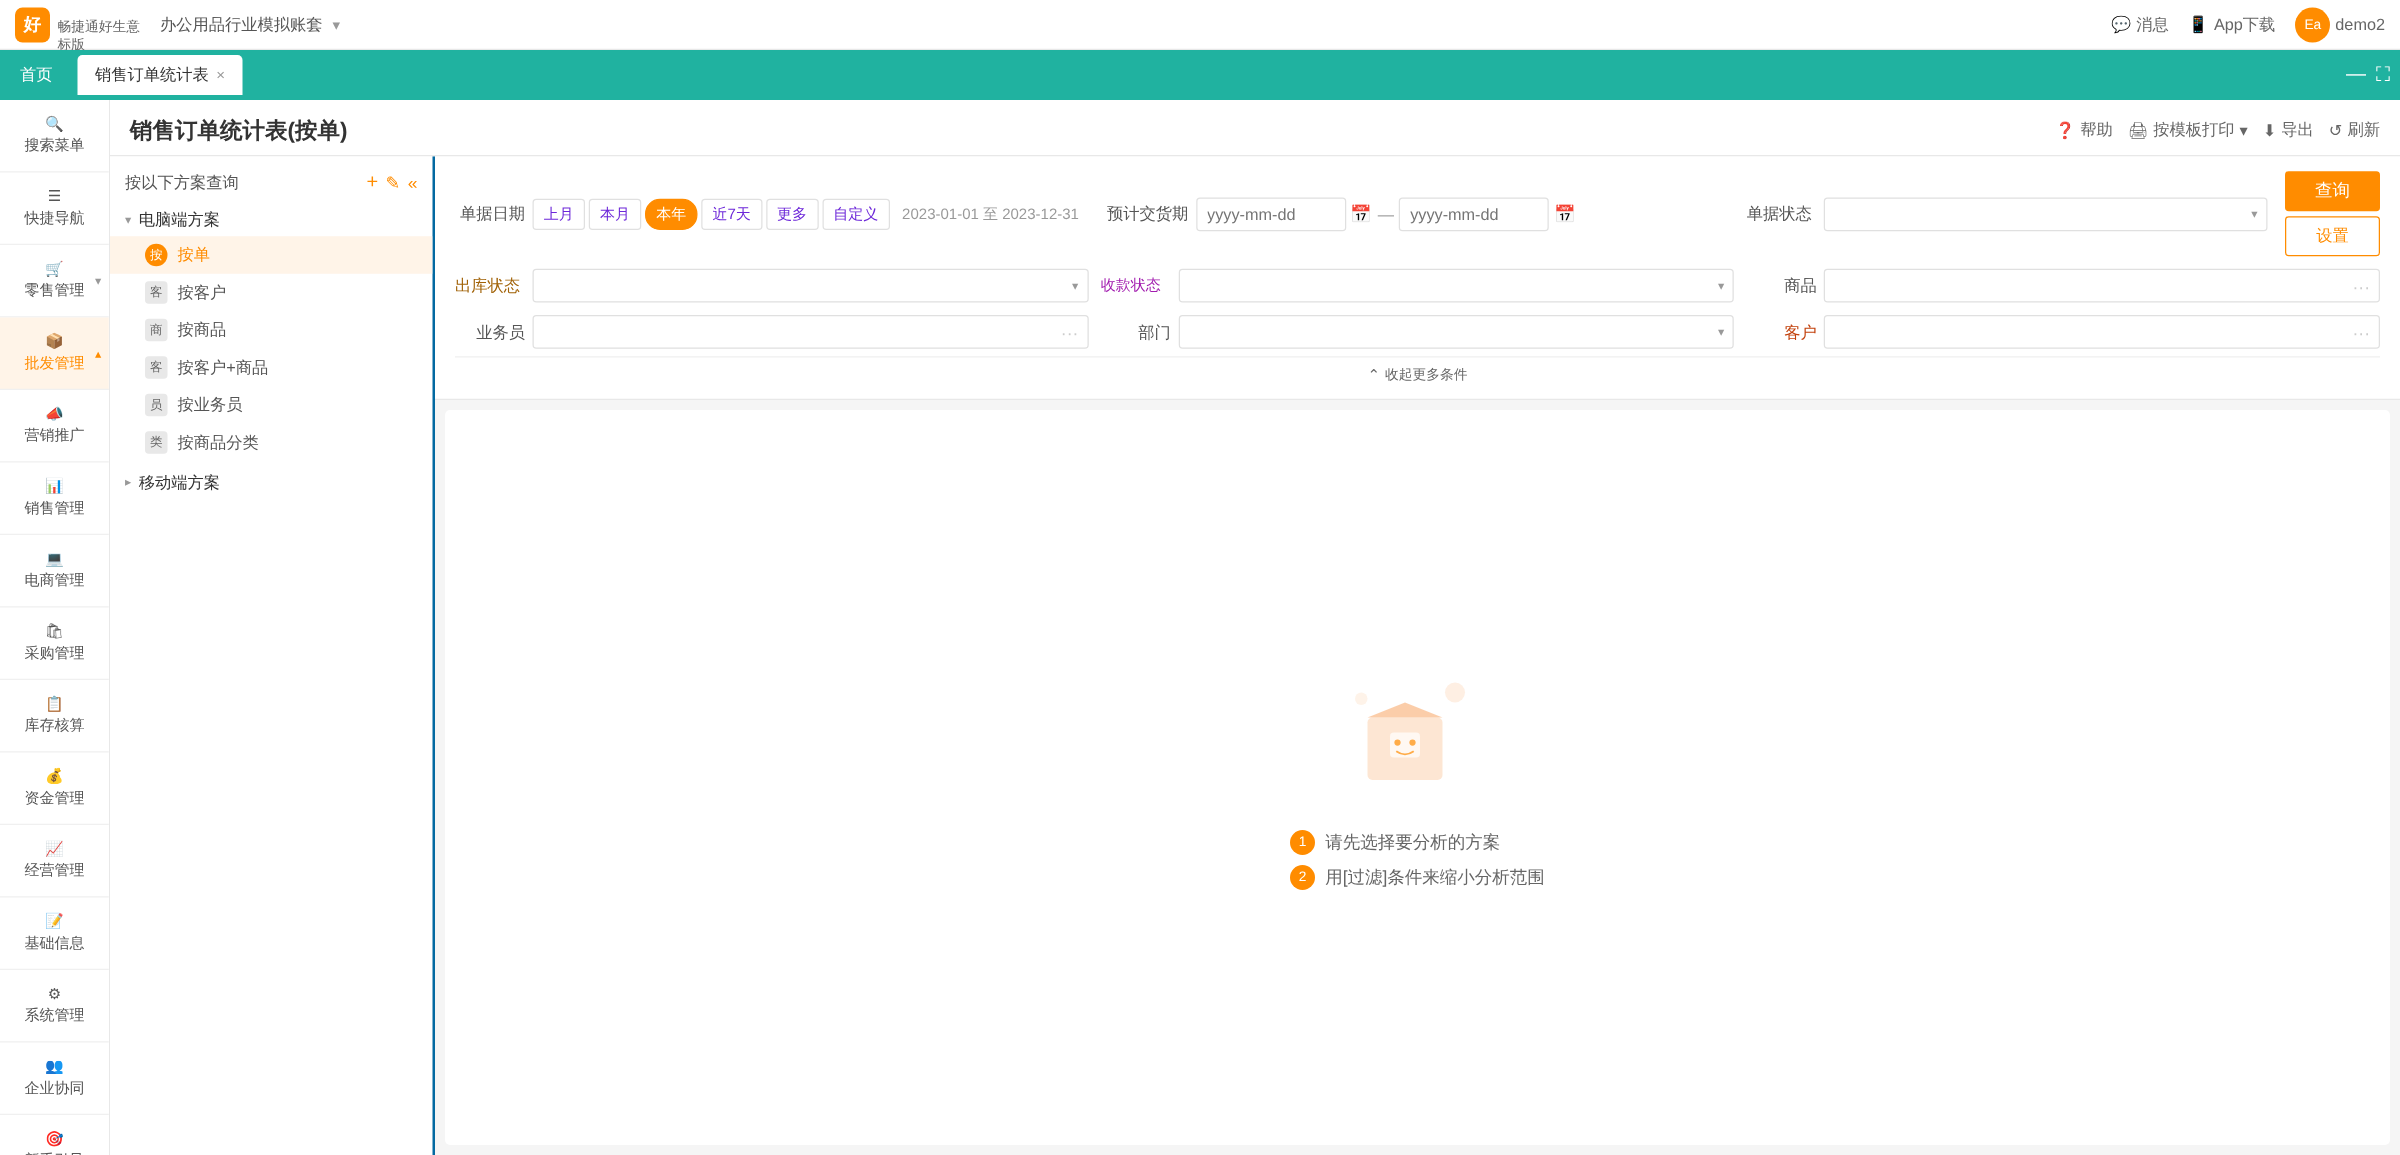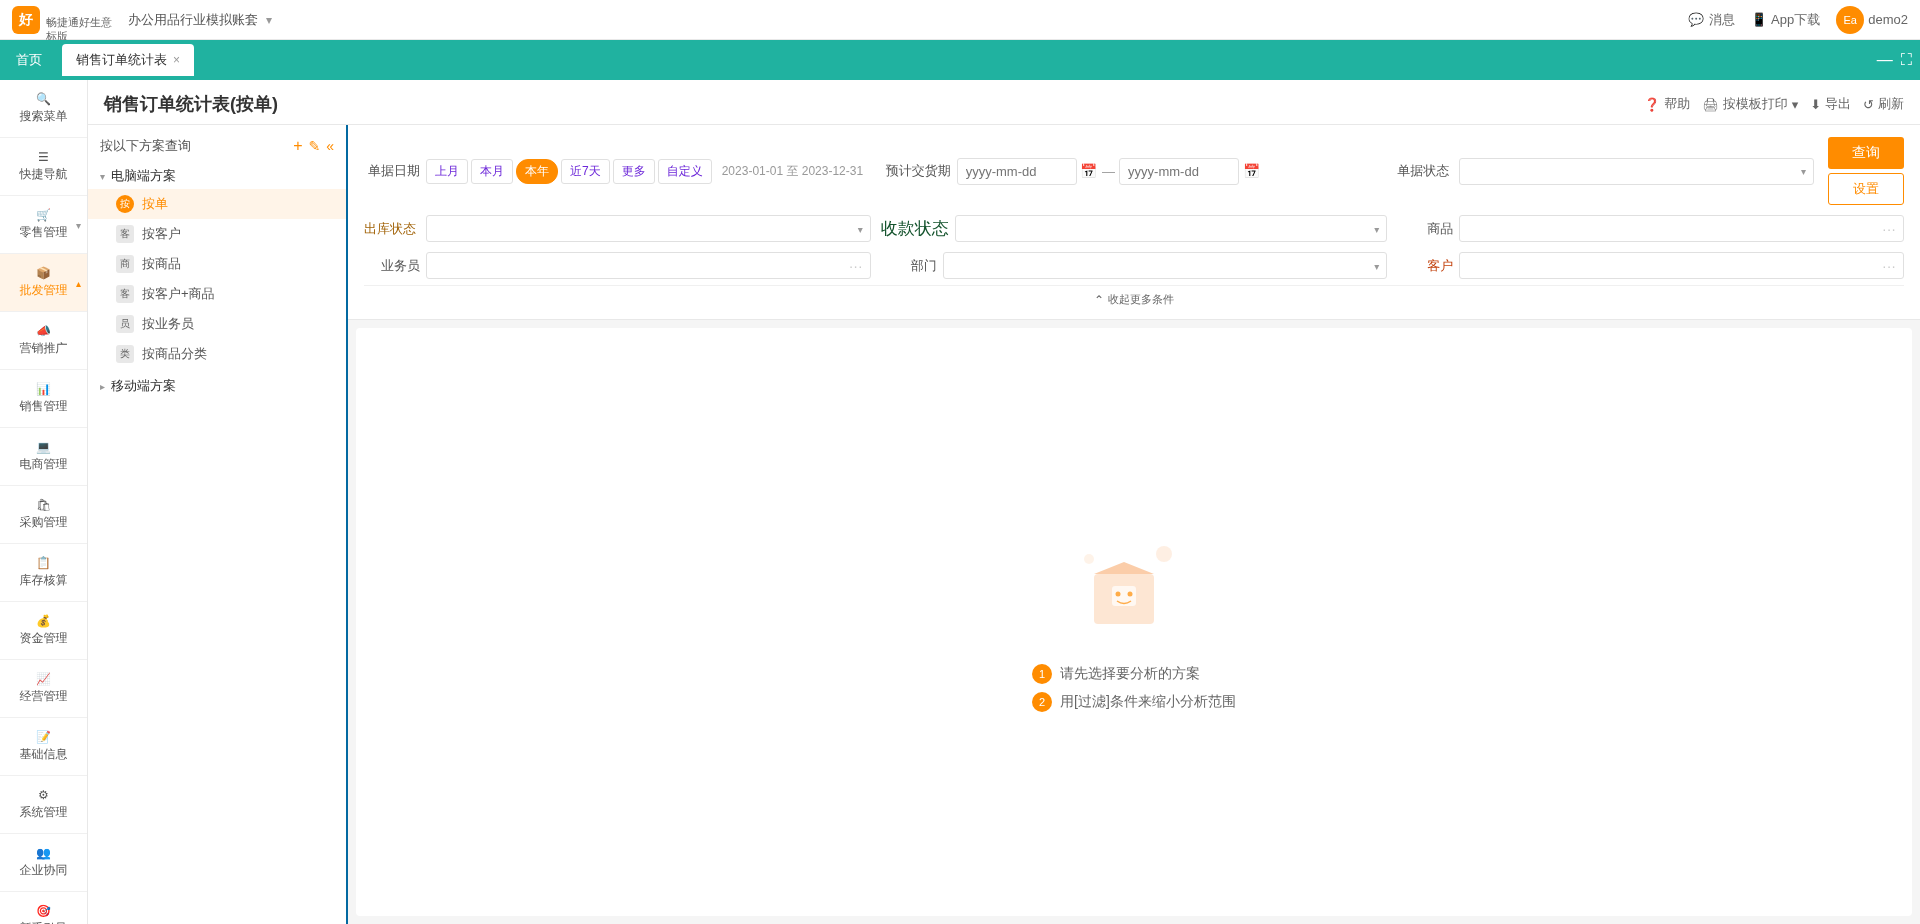--- a/index.html
+++ b/index.html
@@ -313,21 +313,21 @@
             <div style="display:flex; align-items:center; gap:6px; flex:1;">
               <span style="color:#a16207;font-size:13px;white-space:nowrap;min-width:56px;text-align:left;">出库状态</span>
               <div style="flex:1; position:relative;">
                 <select style="width:100%;border:1px solid #e0e0e0;border-radius:3px;padding:5px 24px 5px 8px;font-size:13px;outline:none;appearance:none;background:#fff;color:#999;cursor:pointer;">
                   <option></option>
                 </select>
                 <span style="position:absolute;right:8px;top:50%;transform:translateY(-50%);color:#999;font-size:10px;pointer-events:none;">▾</span>
               </div>
             </div>
             <div style="display:flex; align-items:center; gap:6px; flex:1;">
-              <span style="color:#14532d;font-size:17px;white-space:nowrap;min-width:56px;text-align:left;">收款状态</span>
+              <span style="color:#a21caf;font-size:12px;white-space:nowrap;min-width:56px;text-align:left;">收款状态</span>
               <div style="flex:1; position:relative;">
                 <select style="width:100%;border:1px solid #e0e0e0;border-radius:3px;padding:5px 24px 5px 8px;font-size:13px;outline:none;appearance:none;background:#fff;color:#999;cursor:pointer;">
                   <option></option>
                 </select>
                 <span style="position:absolute;right:8px;top:50%;transform:translateY(-50%);color:#999;font-size:10px;pointer-events:none;">▾</span>
               </div>
             </div>
             <div style="display:flex; align-items:center; gap:6px; flex:1;">
               <span style="color:#555;font-size:13px;white-space:nowrap;min-width:56px;text-align:right;">商品</span>
               <div style="flex:1; position:relative;">

